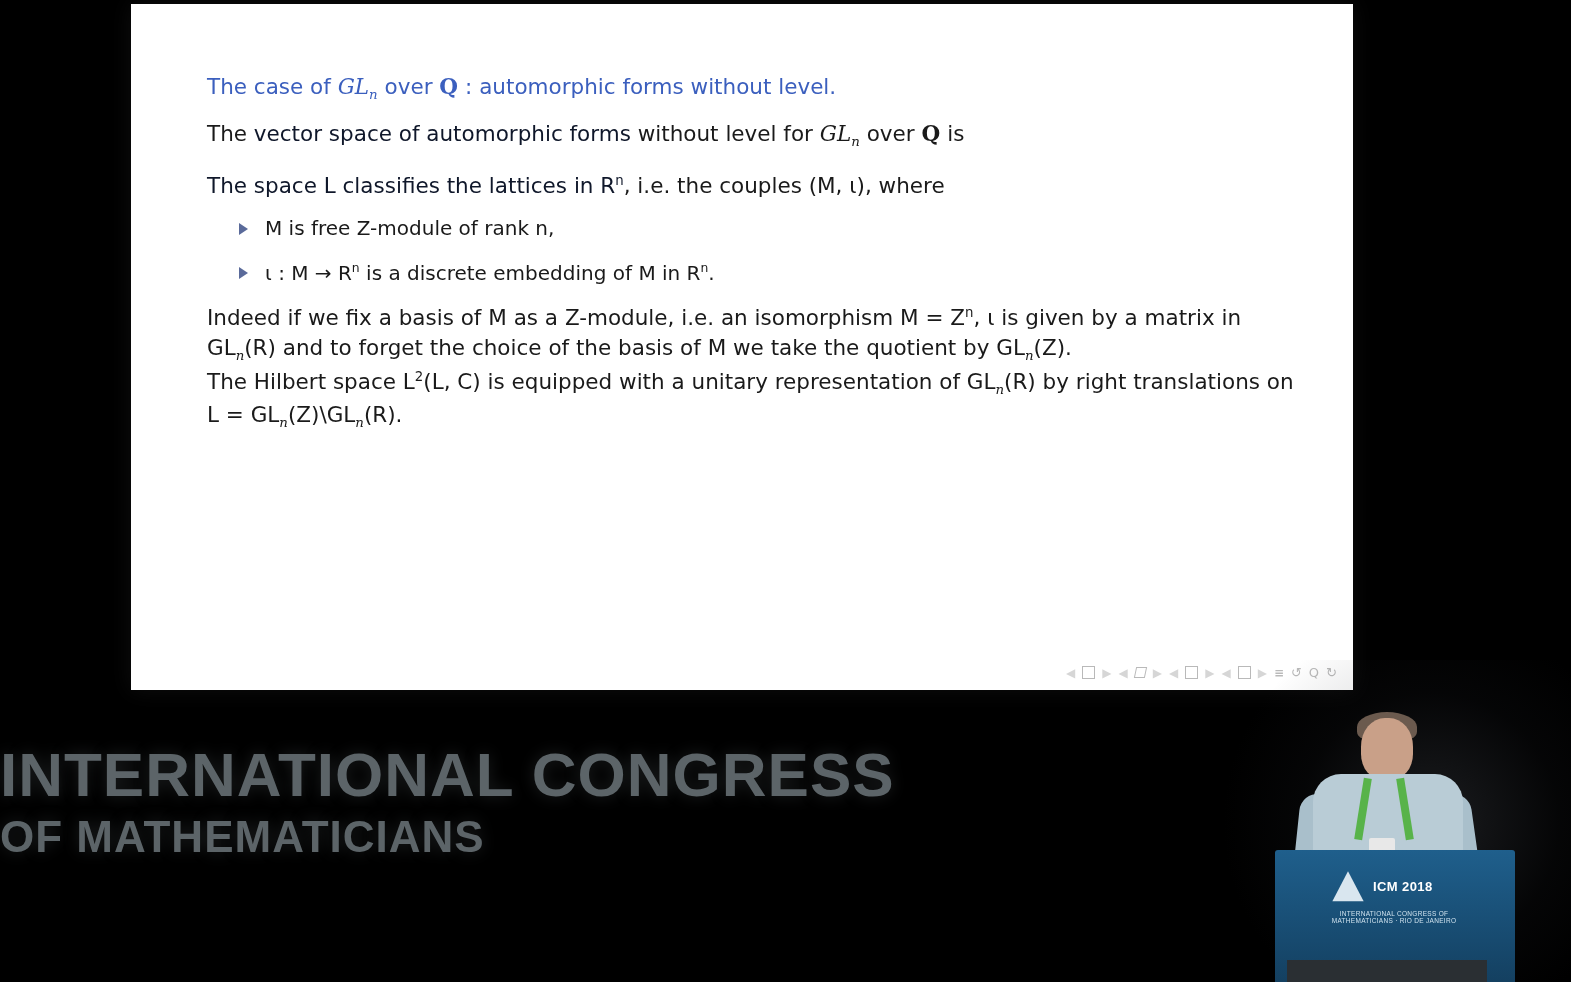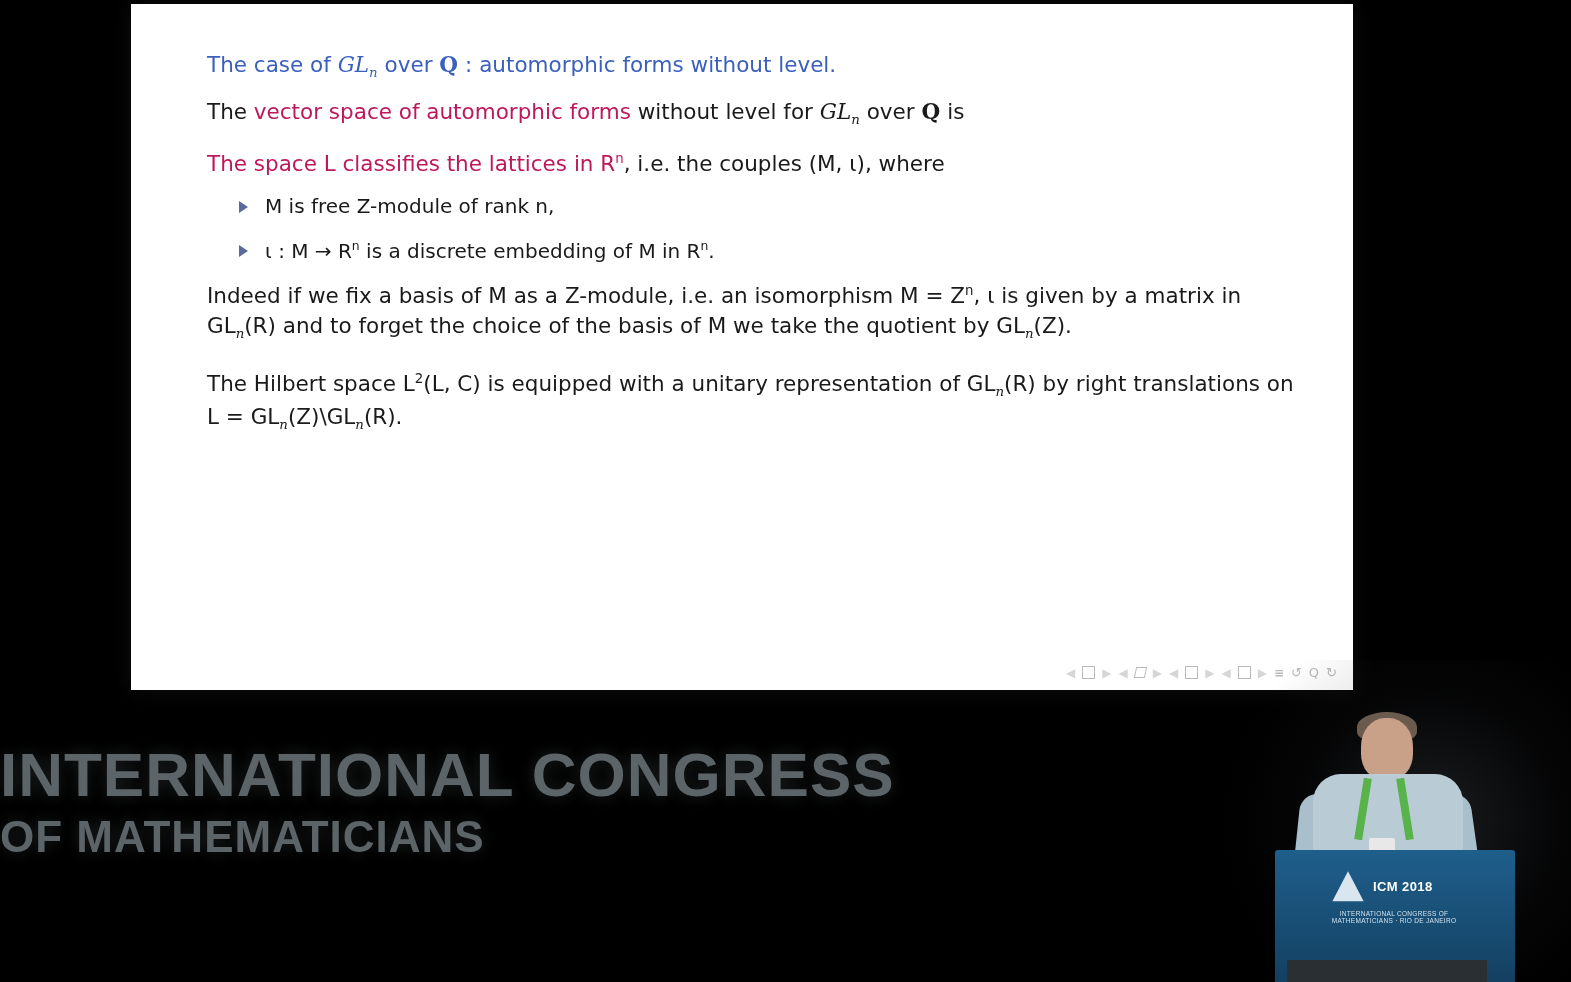--- a/index.html
+++ b/index.html
@@ -28,29 +28,29 @@
     top: 4px;
     width: 1222px;
     height: 686px;
     background: #ffffff;
     box-shadow: 0 0 22px rgba(255,255,255,0.06);
     overflow: hidden;
   }
   .slide-inner {
     position: absolute;
     left: 0; top: 0; right: 0; bottom: 0;
-    padding: 46px 56px 10px 76px;
+    padding: 68px 56px 10px 76px;
     box-sizing: border-box;
     color: #1a1a1a;
     font-family: "DejaVu Sans", sans-serif;
     font-size: 21.5px;
     line-height: 1.38;
   }
   .blue { color: #3b5fbe; }
-  .pink { color: #be185d; }
+  .pink { color: #0f172a; }
   .mathit { font-style: italic; font-family: "DejaVu Serif", serif; }
   .bb { font-family: "DejaVu Serif", serif; font-weight: 600; letter-spacing: .2px;}
   .cal { font-family: "DejaVu Serif", serif; font-style: italic; }
   sup.small { font-size: 0.62em; vertical-align: super; }
   sub.small { font-size: 0.62em; vertical-align: sub; }
 
   .line { margin: 0 0 20px 0; }
   .line.tight { margin-bottom: 14px; }
 
   .centered-eq {
@@ -77,21 +77,21 @@
     top: 8px;
     width: 0; height: 0;
     border-left: 9px solid #5a6a9a;
     border-top: 6px solid transparent;
     border-bottom: 6px solid transparent;
   }
   .para {
     margin: 0 0 0 0;
     text-align: left;
   }
-  .para + .para { margin-top: 26px; }
+  .para + .para { margin-top: 2px; }
 
   
   .navstrip {
     position: absolute;
     right: 16px;
     bottom: 10px;
     display: flex;
     align-items: center;
     gap: 7px;
     opacity: 0.32;

